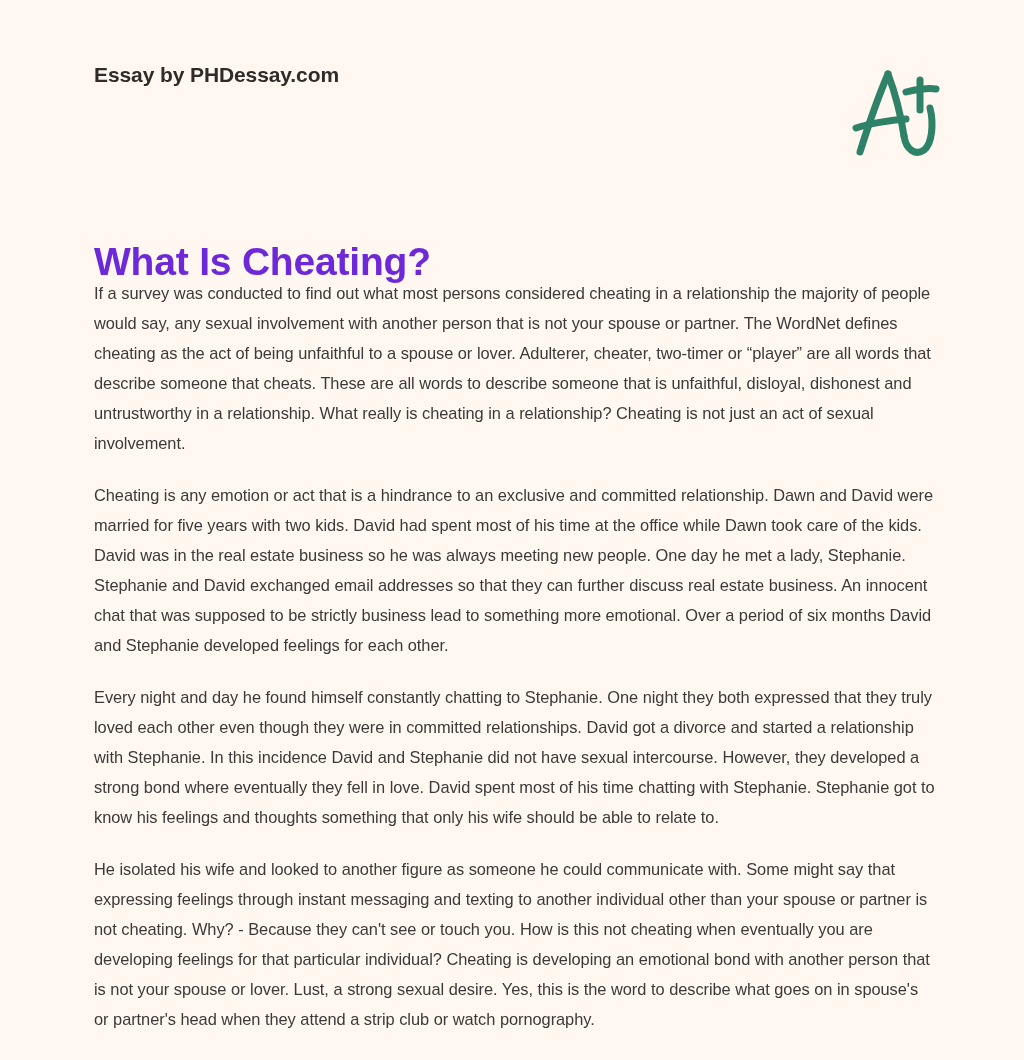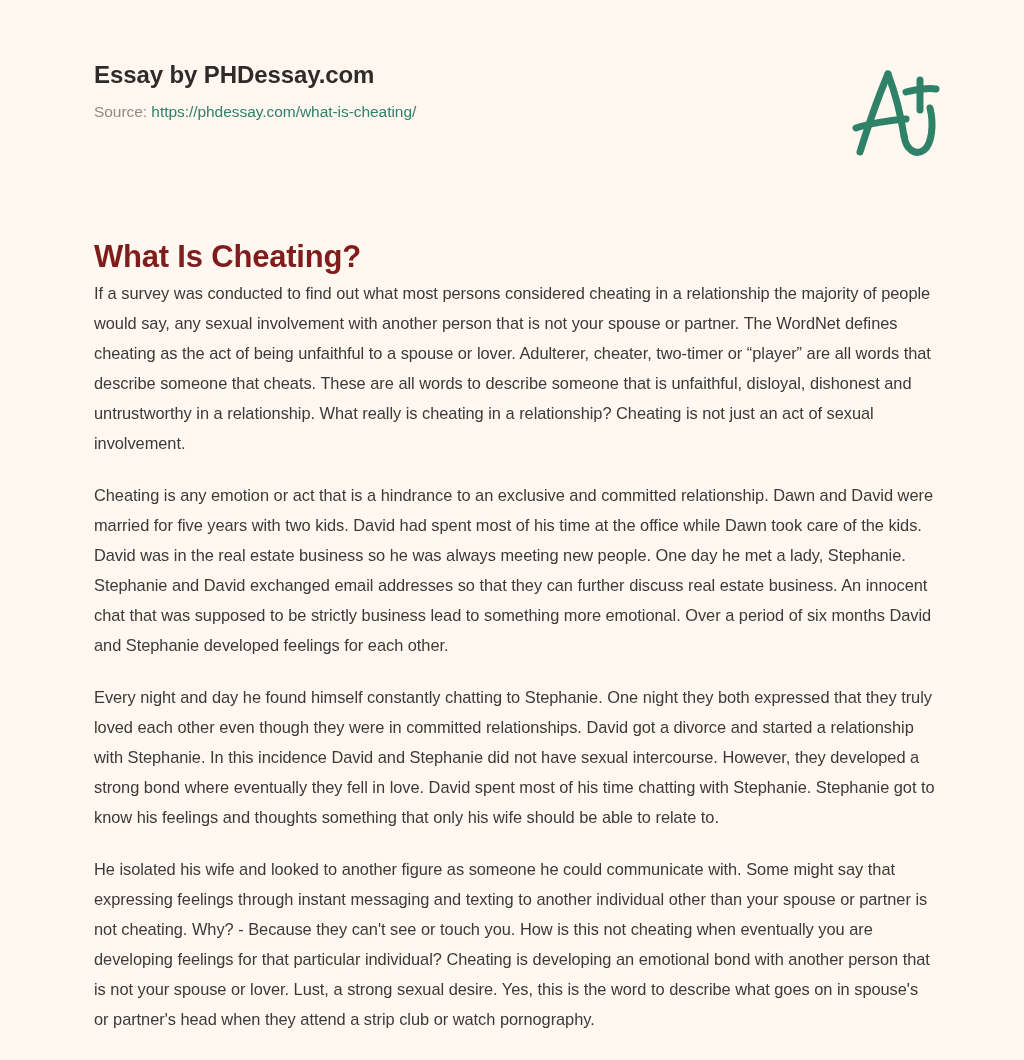--- a/index.html
+++ b/index.html
@@ -27,21 +27,21 @@
   
   .header {
     position: absolute;
     left: 94px;
     top: 62px;
     right: 80px;
     height: 120px;
   }
 
   .brand-line {
-    font-size: 24px;
+    font-size: 21px;
     font-weight: bold;
     color: #2f2b29;
     letter-spacing: -0.1px;
     line-height: 26px;
     white-space: nowrap;
   }
 
   .source-line {
     margin-top: 13px;
     font-size: 15.5px;
@@ -68,23 +68,23 @@
     width: 112px;
     height: 112px;
   }
   .logo svg { display: block; width: 112px; height: 112px; }
 
   
   .title {
     position: absolute;
     left: 94px;
     top: 216px;
-    font-size: 31px;
+    font-size: 39px;
     font-weight: bold;
-    color: #7f1d1d;
+    color: #6d28d9;
     letter-spacing: -0.2px;
     line-height: 40px;
   }
 
   
   .body-copy {
     position: absolute;
     left: 94px;
     top: 278px;
     width: 842px;
@@ -104,24 +104,20 @@
     margin-bottom: 17px;
   }
 </style>
 </head>
 <body>
 
 <div class="page">
 
   <div class="header">
     <div class="brand-line">Essay by PHDessay.com</div>
-    <div class="source-line">
-      <span class="source-label">Source:</span>
-      <a class="source-url" href="#">https://phdessay.com/what-is-cheating/</a>
-    </div>
   </div>
 
   <div class="logo">
     <svg viewBox="0 0 112 112" xmlns="http://www.w3.org/2000/svg">
       <g fill="none" stroke="#2e8268" stroke-linecap="round" stroke-linejoin="round">
 
         <path d="M50 16 C44 30, 32 62, 22 94" stroke-width="7"></path>
 
         <path d="M50 16 C56 32, 63 58, 66 78" stroke-width="7"></path>
 

